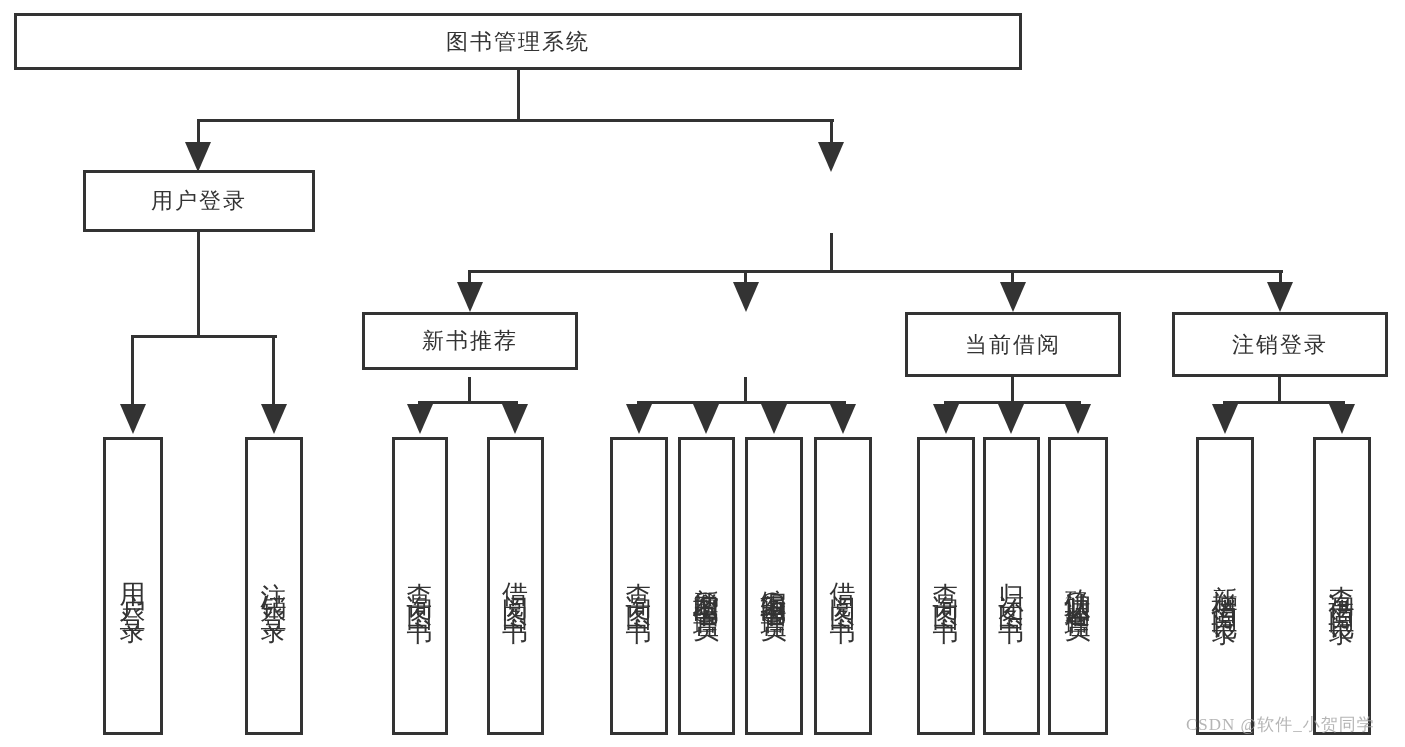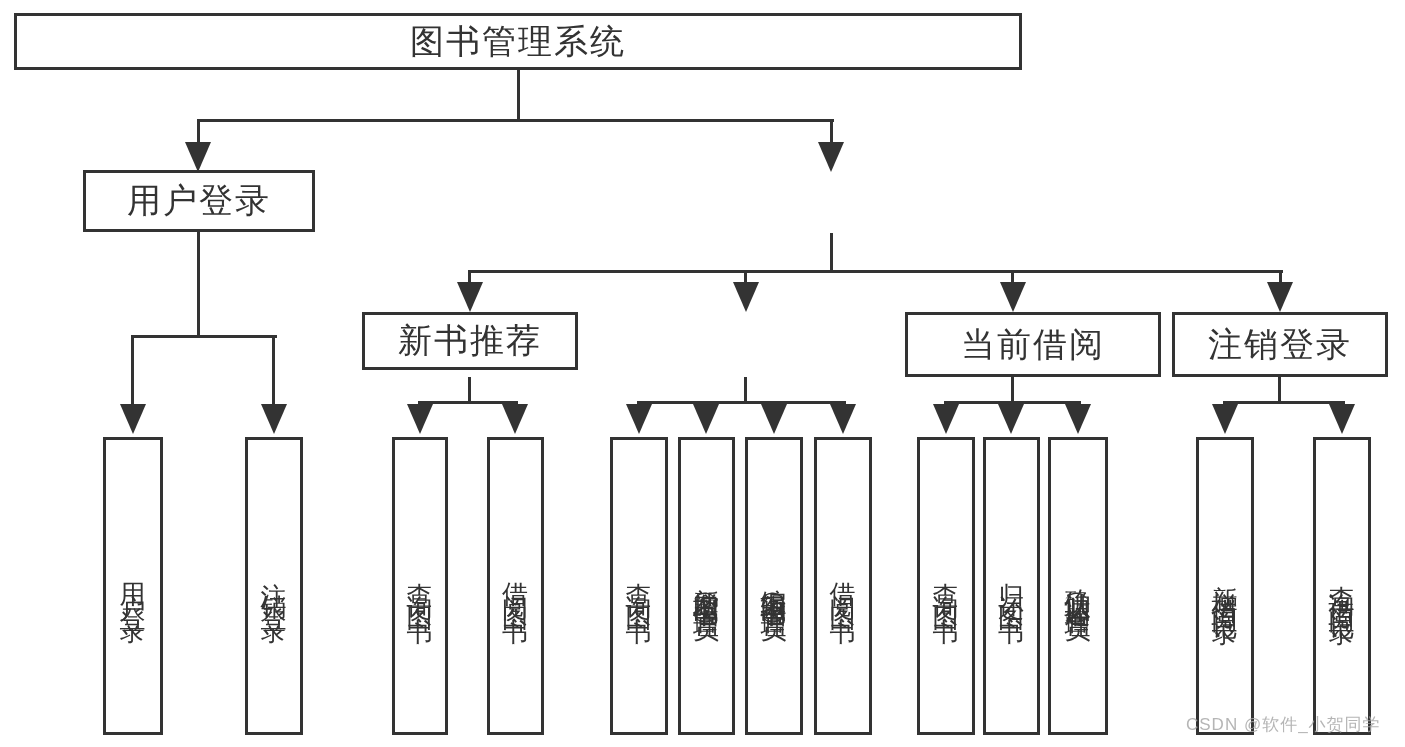--- a/index.html
+++ b/index.html
@@ -18,21 +18,21 @@
     position:absolute;width:0;height:0;
     border-left:13px solid transparent;
     border-right:13px solid transparent;
     border-top:30px solid #333333;
   }
   
   .hbox{
     position:absolute;box-sizing:border-box;
     background:#ffffff;border:3px solid #333333;
     display:flex;align-items:center;justify-content:center;
-    font-size:34px;letter-spacing:2px;color:#333333;
+    font-size:22px;letter-spacing:2px;color:#333333;
     white-space:nowrap;
   }
   .vbox{
     position:absolute;box-sizing:border-box;
     top:437px;height:298px;
     background:#ffffff;border:3px solid #333333;
     display:flex;align-items:center;justify-content:center;
     font-size:26px;color:#333333;
   }
   .vbox span{
@@ -42,20 +42,21 @@
     white-space:nowrap;
   }
   .ls-big span{letter-spacing:12px;}
   .ls-mid span{letter-spacing:7px;}
   .ls-small span{letter-spacing:4px;}
   .watermark{
     position:absolute;left:1186px;top:713px;
     font-size:17px;letter-spacing:1px;
     color:#a9a9a9;opacity:.85;z-index:5;
     white-space:nowrap;
+    font-family:Liberation Serif, serif;
   }
   .nodes{position:absolute;inset:0;z-index:2;}
   .wires{position:absolute;inset:0;z-index:1;}
 </style>
 </head>
 <body>
 
 <div class="stage">
 
   <div class="wires">
@@ -109,21 +110,21 @@
     <div class="arrow" style="left:1329px;top:404px"></div>
   </div>
 
   <div class="nodes">
 
     <div class="hbox" style="left:14px;top:13px;width:1008px;height:57px">图书管理系统</div>
 
     <div class="hbox" style="left:83px;top:170px;width:232px;height:62px">用户登录</div>
 
     <div class="hbox" style="left:362px;top:312px;width:216px;height:58px">新书推荐</div>
-    <div class="hbox" style="left:905px;top:312px;width:256px;height:65px">当前借阅</div>
+    <div class="hbox" style="left:905px;top:312px;width:216px;height:65px">当前借阅</div>
     <div class="hbox" style="left:1172px;top:312px;width:216px;height:65px">注销登录</div>
 
     <div class="vbox ls-big" style="left:103px;width:60px">
       <span>用户登录</span>
       </div>
     <div class="vbox ls-big" style="left:245px;width:58px">
       <span>注销登录</span>
       </div>
 
     <div class="vbox ls-big" style="left:392px;width:56px">

